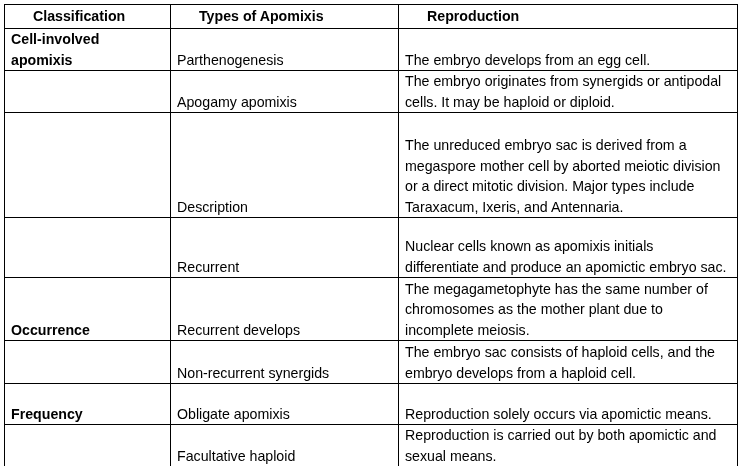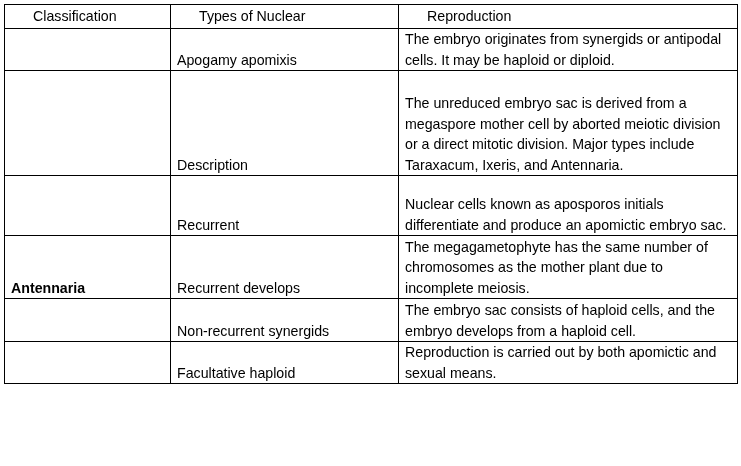--- a/index.html
+++ b/index.html
@@ -11,65 +11,75 @@
     font-size: 14.2px; color: #000;
     table-layout: fixed;
   }
   td {
     border: 1.5px solid #000;
     vertical-align: bottom;
     padding: 0 6px 0 6px;
     line-height: 20.5px;
     overflow: hidden;
   }
-  tr.h td { font-weight: normal; height: 22px; vertical-align: top; padding-top: 1px; padding-left: 28px; }
+  tr.h td { font-weight: bold; height: 22px; vertical-align: top; padding-top: 1px; padding-left: 28px; }
   td.cls { font-weight: bold; }
   col.c1 { width: 166px; }
   col.c2 { width: 228px; }
   col.c3 { width: 339px; }
 </style>
 </head>
 <body>
 
 <table>
   <colgroup>
       <col class="c1">
       <col class="c2">
       <col class="c3">
     </colgroup>
   <tbody>
       <tr class="h">
     <td>Classification</td>
-    <td>Types of Nuclear</td>
+    <td>Types of Apomixis</td>
     <td>Reproduction</td>
+  </tr>
+  <tr style="height:41px">
+    <td class="cls">Cell-involved apomixis</td>
+    <td>Parthenogenesis</td>
+    <td>The embryo develops from an egg cell.</td>
   </tr>
   <tr style="height:41px">
     <td class="cls"></td>
     <td>Apogamy apomixis</td>
     <td>The embryo originates from synergids or antipodal cells. It may be haploid or diploid.</td>
   </tr>
   <tr style="height:105px">
     <td class="cls"></td>
     <td>Description</td>
     <td>The unreduced embryo sac is derived from a megaspore mother cell by aborted meiotic division or a direct mitotic division. Major types include Taraxacum, Ixeris, and Antennaria.</td>
   </tr>
   <tr style="height:60px">
     <td class="cls"></td>
     <td>Recurrent</td>
-    <td>Nuclear cells known as aposporos initials differentiate and produce an apomictic embryo sac.</td>
+    <td>Nuclear cells known as apomixis initials differentiate and produce an apomictic embryo sac.</td>
   </tr>
   <tr style="height:63px">
-    <td class="cls">Antennaria</td>
+    <td class="cls">Occurrence</td>
     <td>Recurrent develops</td>
     <td>The megagametophyte has the same number of chromosomes as the mother plant due to incomplete meiosis.</td>
   </tr>
   <tr style="height:43px">
     <td class="cls"></td>
     <td>Non-recurrent synergids</td>
     <td>The embryo sac consists of haploid cells, and the embryo develops from a haploid cell.</td>
+  </tr>
+  <tr style="height:41px">
+    <td class="cls">Frequency</td>
+    <td>Obligate apomixis</td>
+    <td>Reproduction solely occurs via apomictic means.</td>
   </tr>
   <tr style="height:42px">
     <td class="cls"></td>
     <td>Facultative haploid</td>
     <td>Reproduction is carried out by both apomictic and sexual means.</td>
   </tr>
 </tbody>
   </table>
 
 </body></html>

